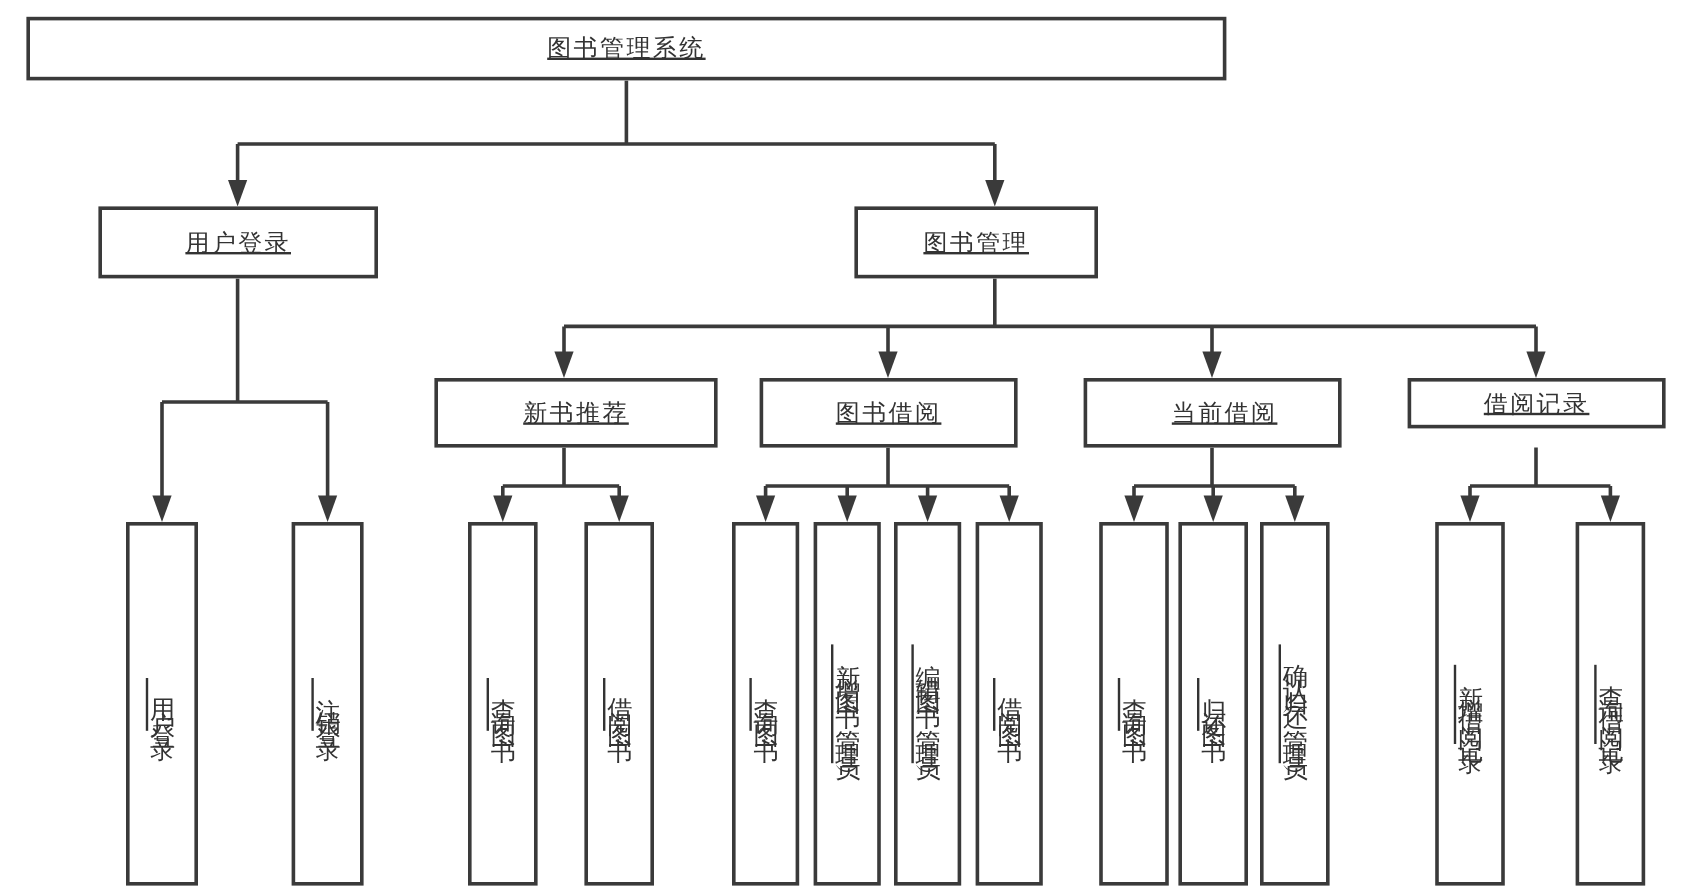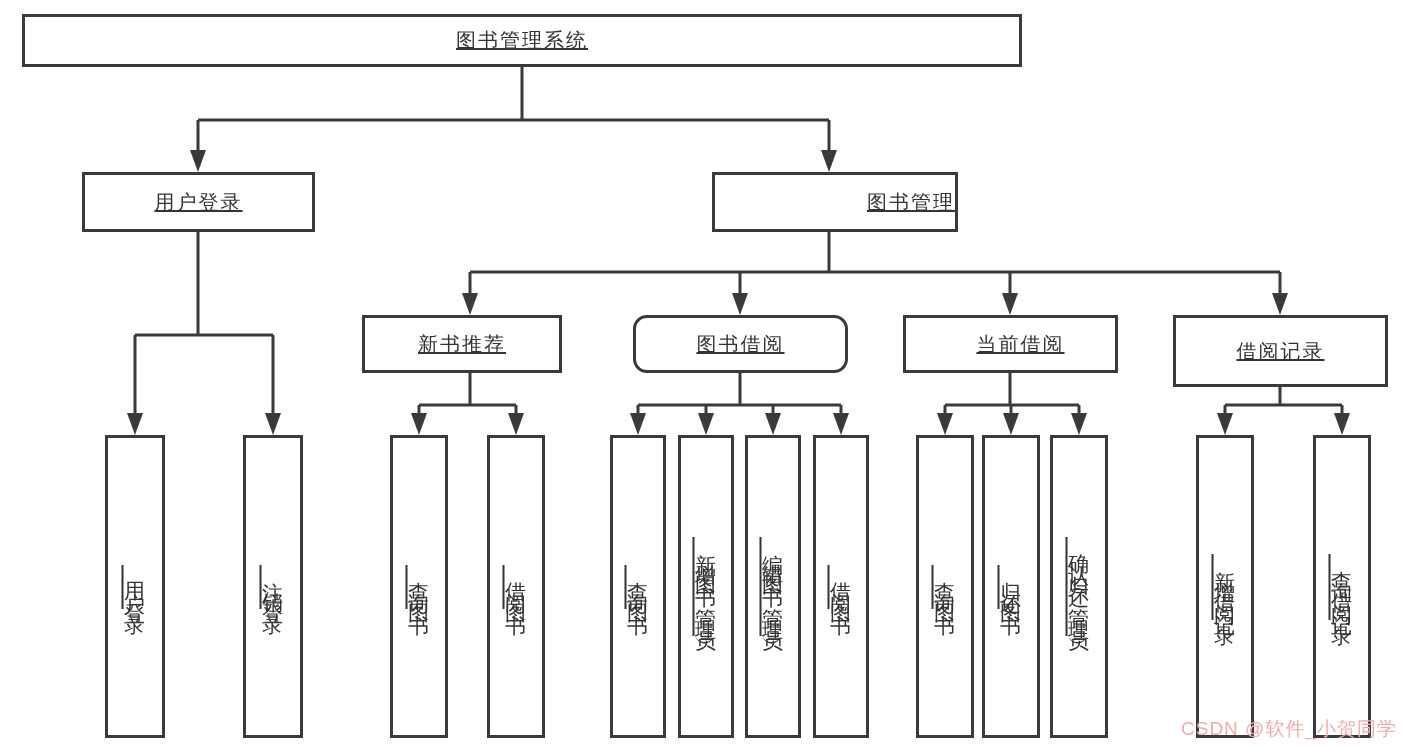--- a/index.html
+++ b/index.html
@@ -39,26 +39,26 @@
     text-orientation: mixed;
     font-size: 21px;
     letter-spacing: 11px;
     line-height: 1;
     white-space: nowrap;
   }
   
   .n-root  { left: 22px;  top: 14px;  width: 1000px; height: 53px; }
   
   .n-l2a   { left: 82px;  top: 172px; width: 233px; height: 60px; }
-  .n-l2b   { left: 712px; top: 172px; width: 246px; height: 60px; justify-content: flex-end; }
+  .n-l2b   { left: 712px; top: 172px; width: 203px; height: 60px; }
   
-  .n-l3a   { left: 362px;  top: 315px; width: 200px; height: 58px; text-align: right; }
-  .n-l3b   { left: 633px;  top: 315px; width: 215px; height: 58px; border-radius: 14px; }
+  .n-l3a   { left: 362px;  top: 315px; width: 236px; height: 58px; text-align: right; }
+  .n-l3b   { left: 633px;  top: 315px; width: 215px; height: 58px; }
   .n-l3c   { left: 903px;  top: 315px; width: 215px; height: 58px; padding-left: 20px; }
-  .n-l3d   { left: 1173px; top: 315px; width: 215px; height: 72px; }
+  .n-l3d   { left: 1173px; top: 315px; width: 215px; height: 42px; }
   
   .leaf { top: 435px; height: 303px; }
   .n-ul1 { left: 105px;  width: 60px; }
   .n-ul2 { left: 243px;  width: 60px; }
   .n-nb1 { left: 390px;  width: 58px; }
   .n-nb2 { left: 487px;  width: 58px; }
   .n-bb1 { left: 610px;  width: 56px; }
   .n-bb2 { left: 678px;  width: 56px; }
   .n-bb3 { left: 745px;  width: 56px; }
   .n-bb4 { left: 813px;  width: 56px; }
@@ -184,15 +184,14 @@
     <span class="label">确认归还（管理员）</span>
   </div>
 
   <div class="node leaf n-br1">
     <span class="label">新增借阅记录</span>
   </div>
   <div class="node leaf n-br2">
     <span class="label">查询借阅记录</span>
   </div>
 
-  <div id="watermark">CSDN @软件_小贺同学</div>
 
 </div>
 
 </body></html>

